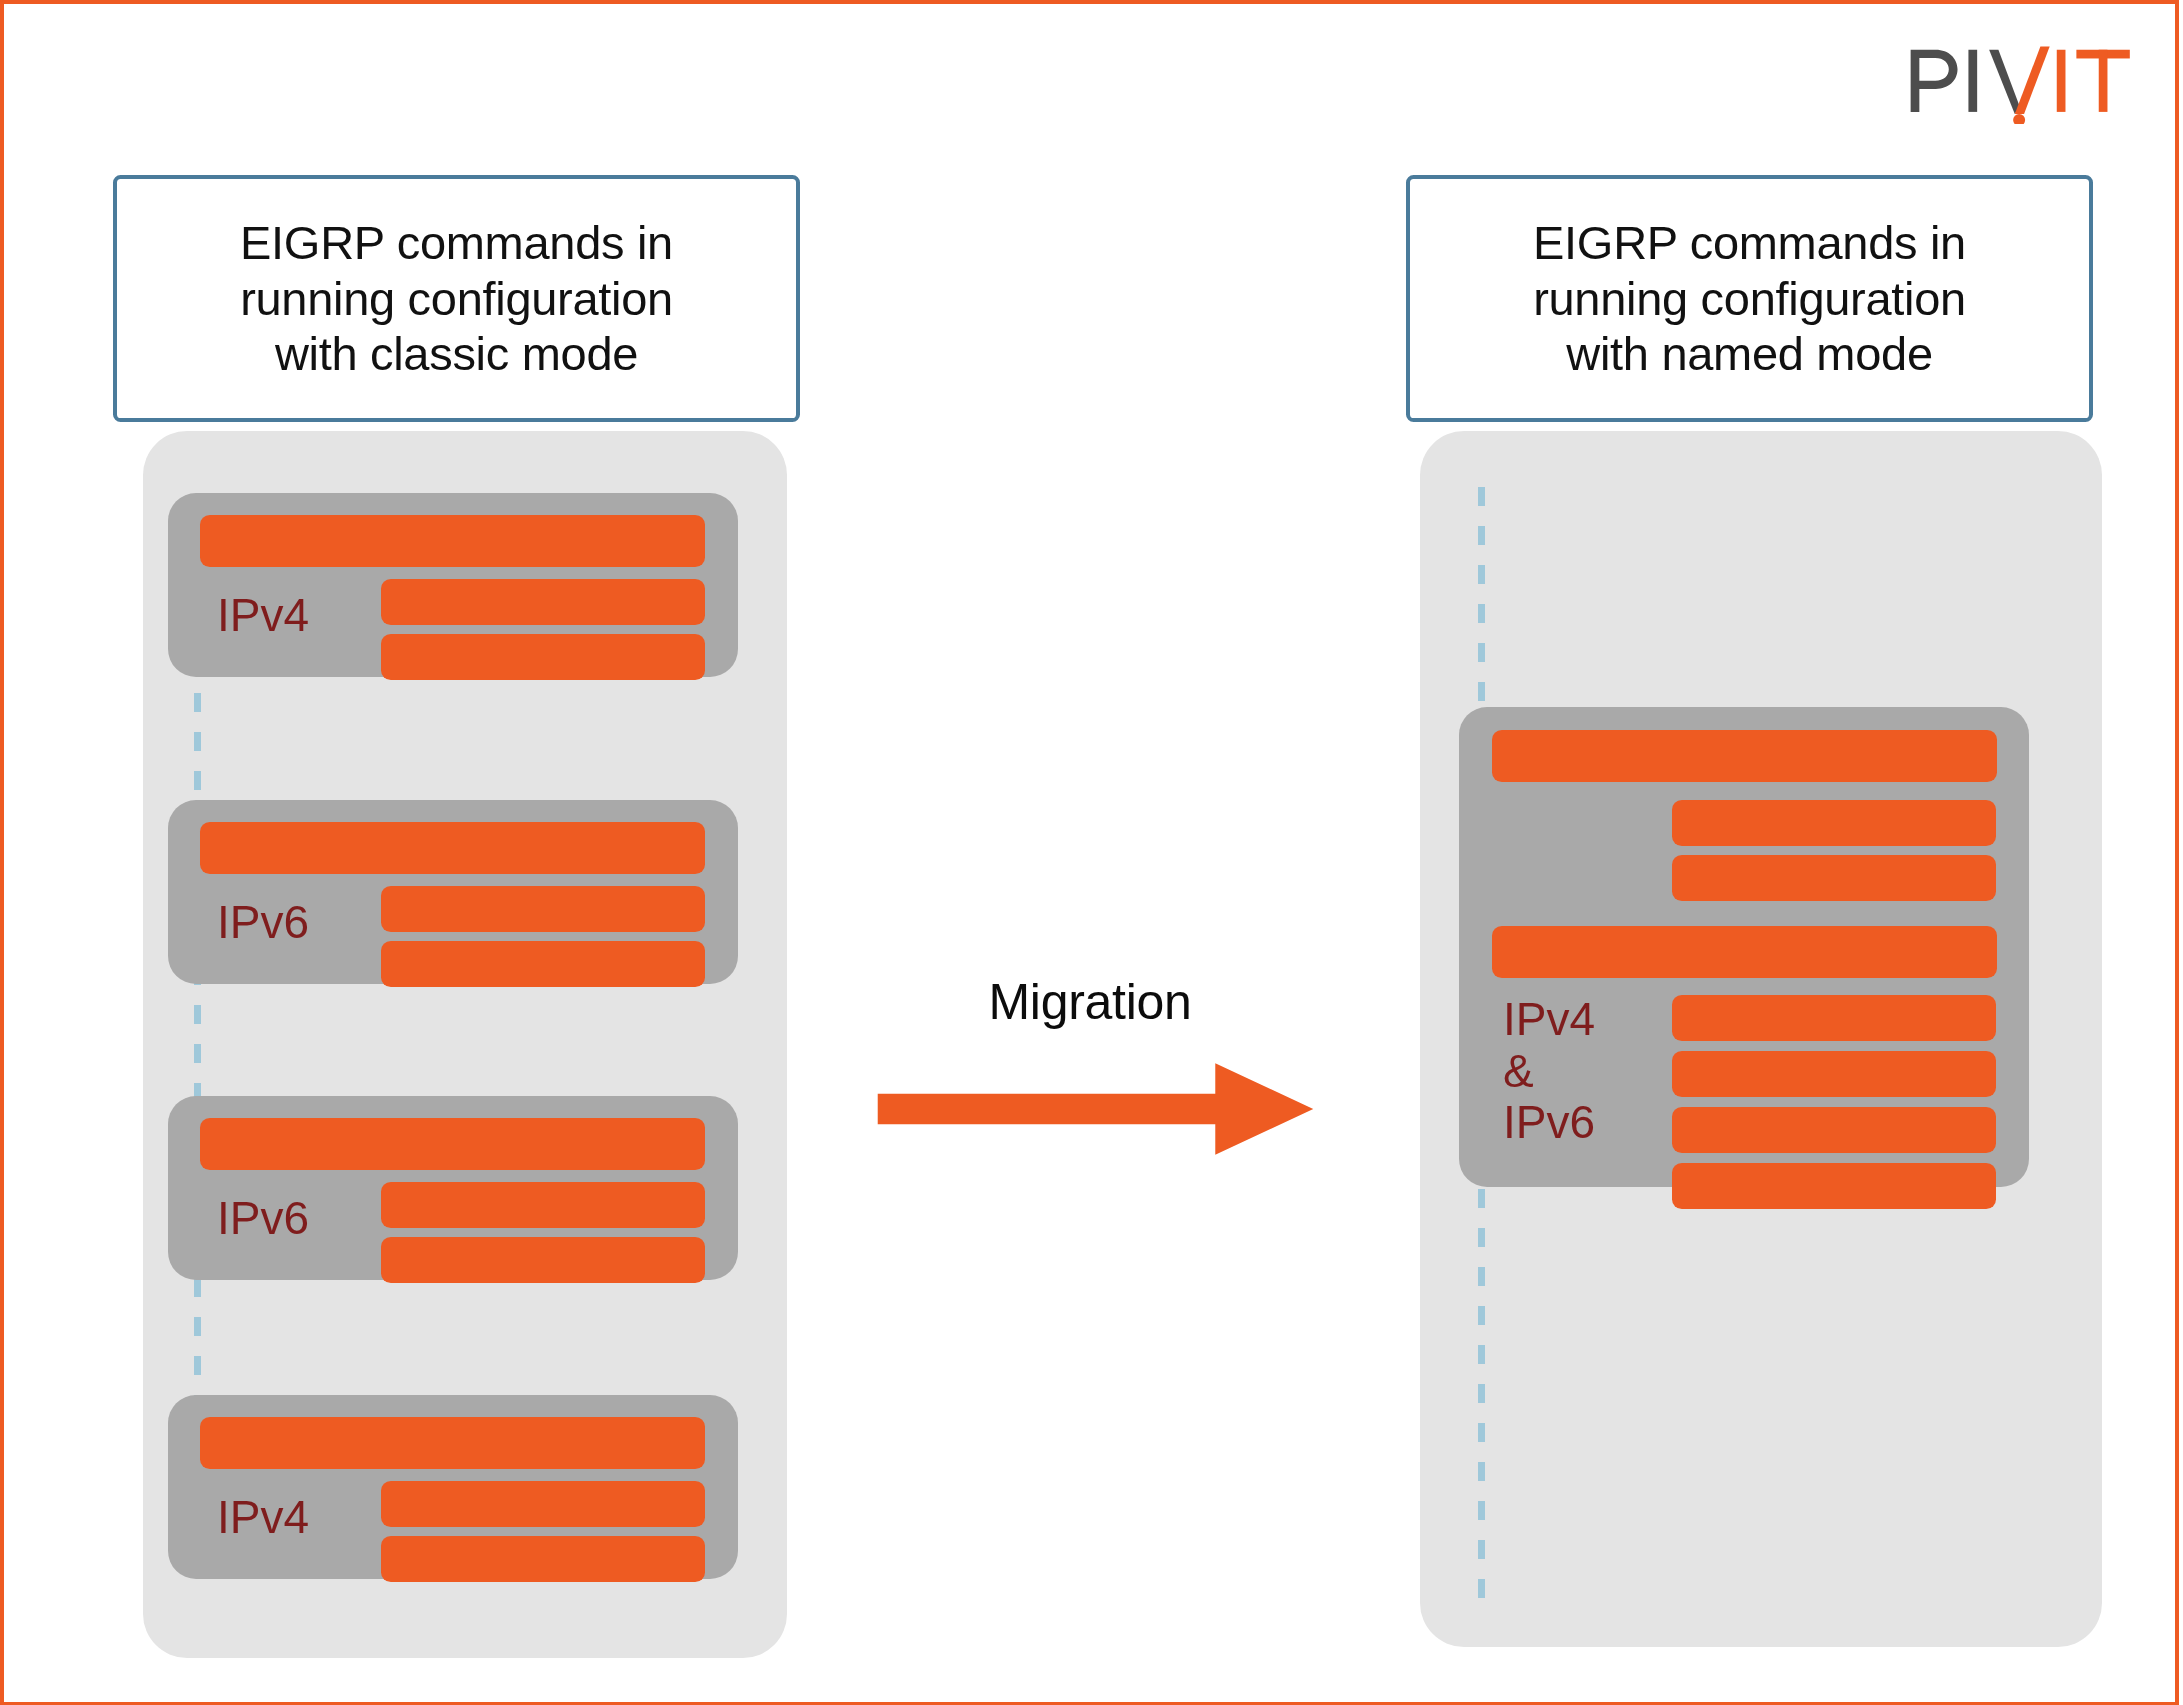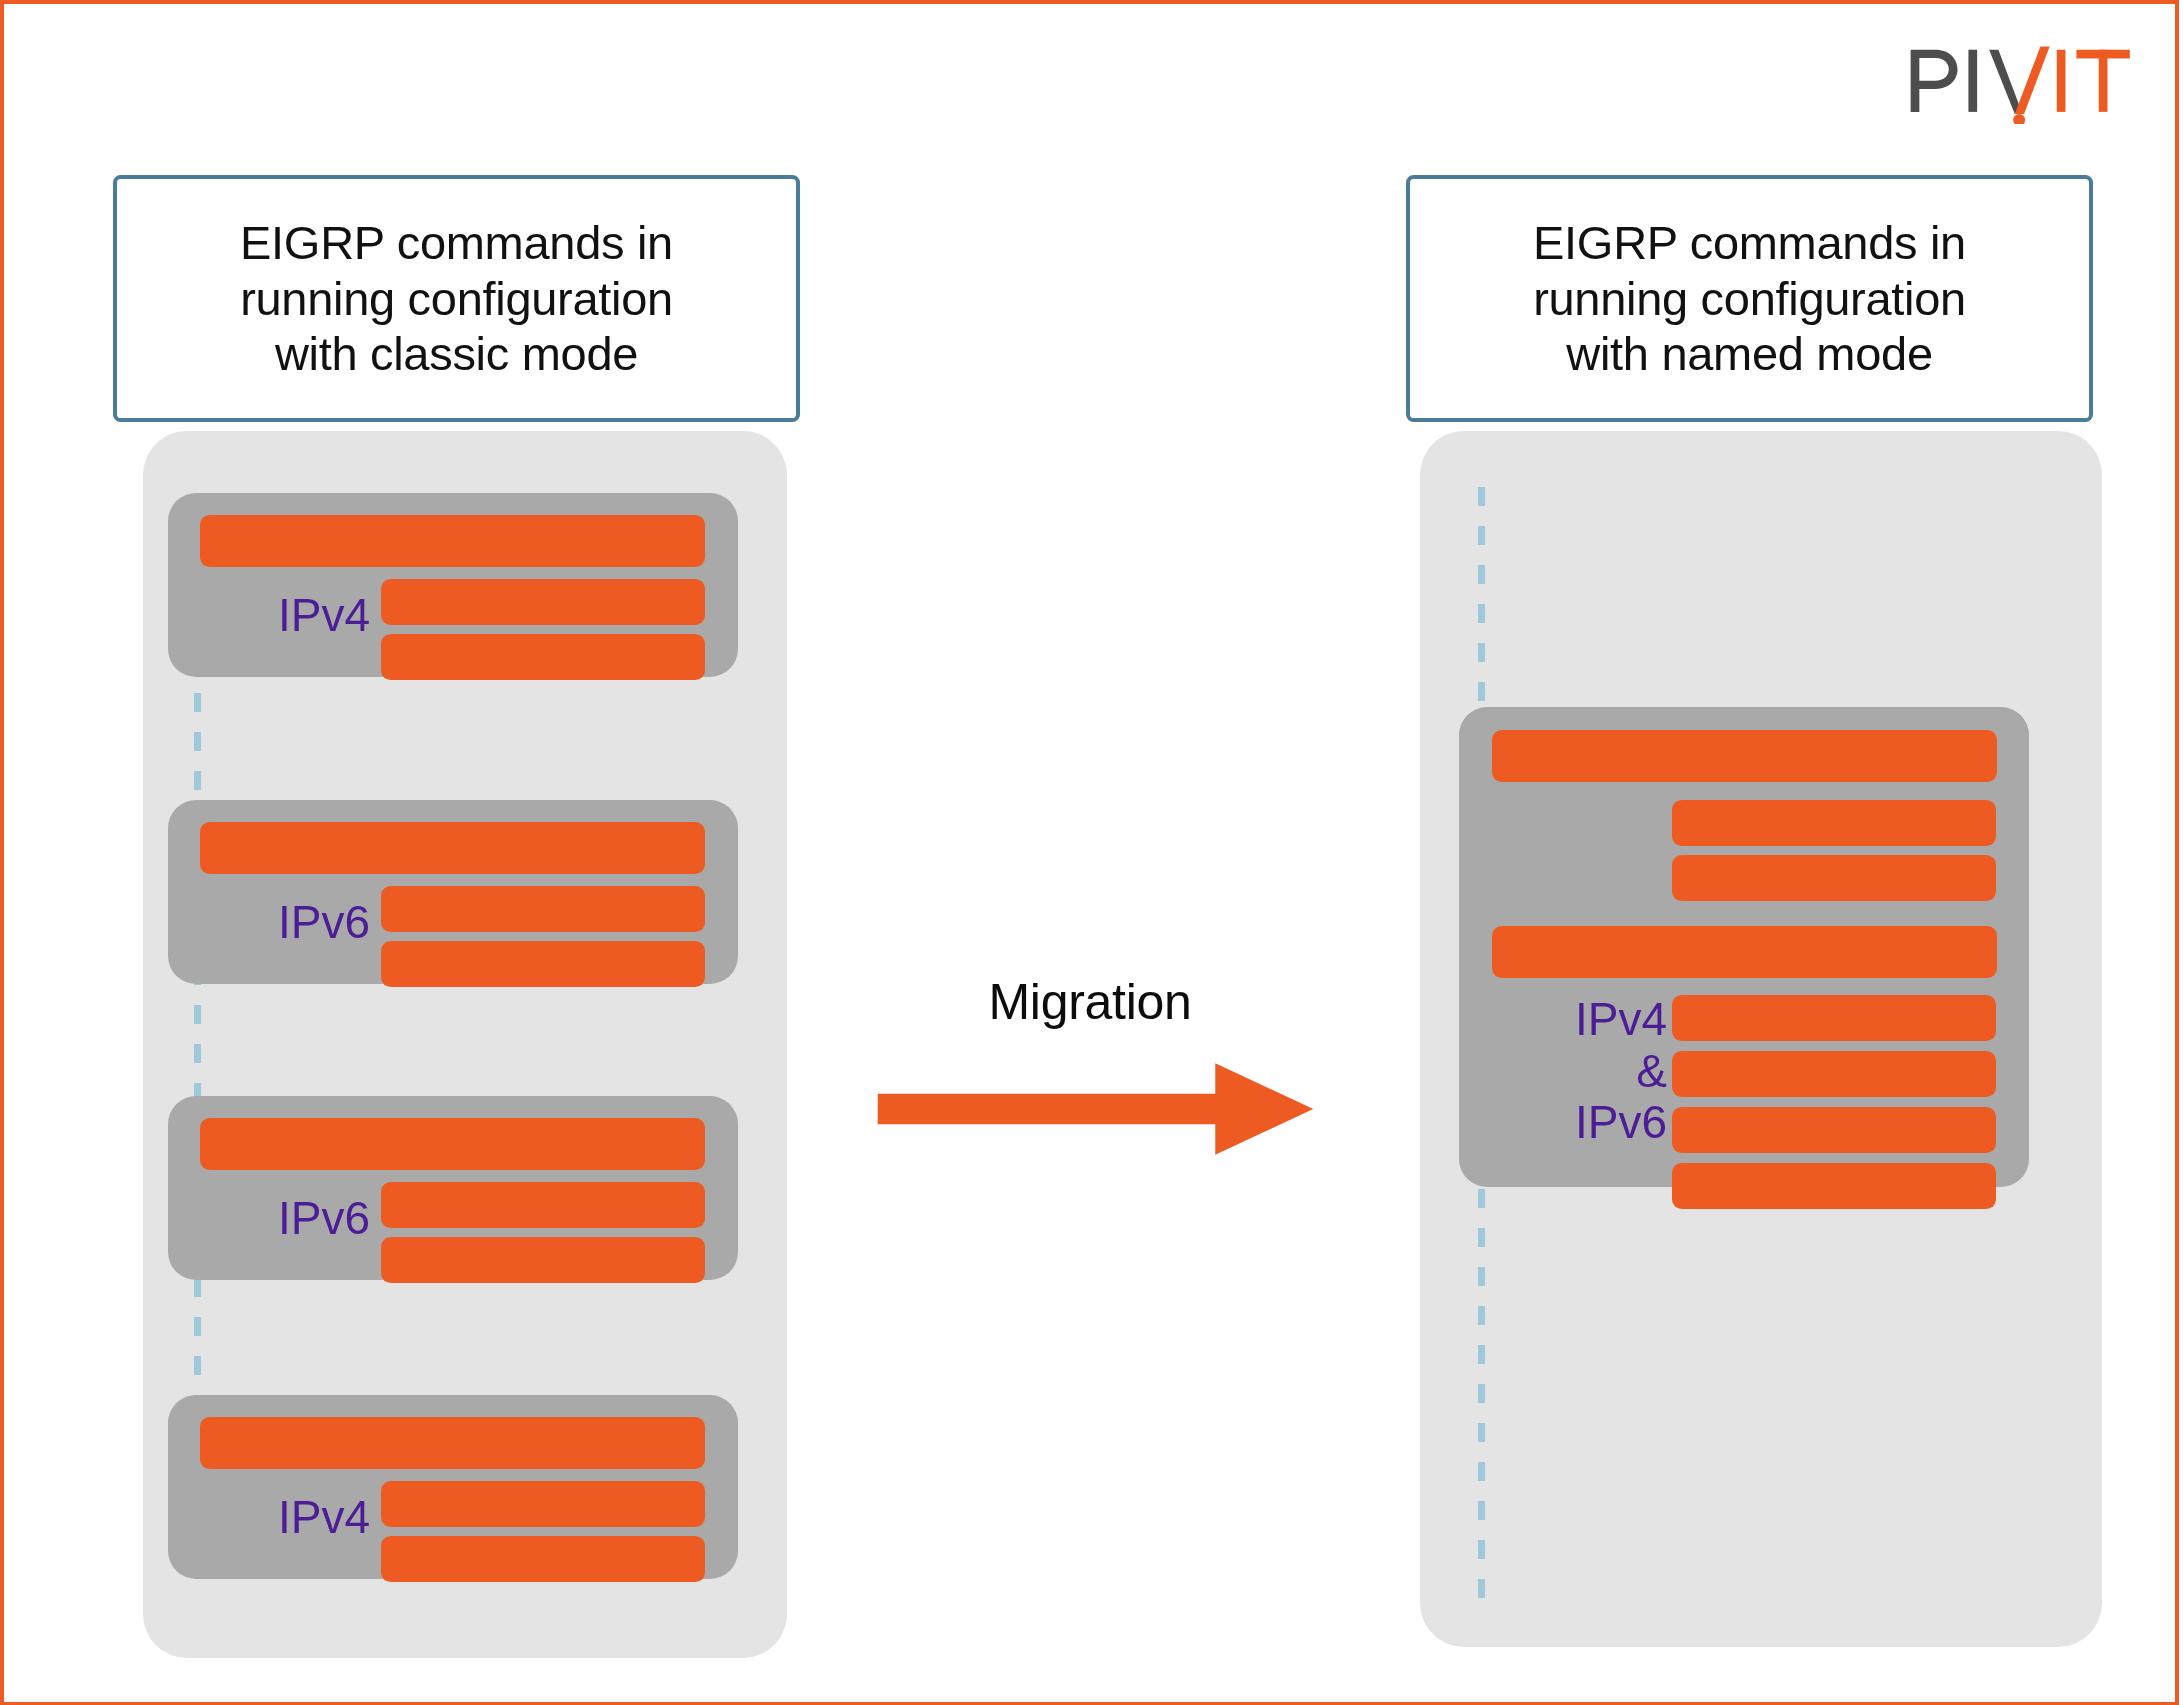--- a/index.html
+++ b/index.html
@@ -81,25 +81,25 @@
 
   
   .card {
     position: absolute;
     background: #A9A9A9;
     border-radius: 28px;
     box-sizing: border-box;
   }
   .card .card-label {
     position: absolute;
-    color: #4c1d95;
+    color: #7f1d1d;
     font-size: 46px;
     line-height: 1.12;
     font-weight: 400;
-    text-align: right;
+    text-align: left;
     white-space: pre-line;
   }
   .bar {
     position: absolute;
     background: #EE5B22;
     border-radius: 9.8px;
   }
 
   
   #card-l1 { left: 164px; top: 489px;  width: 570px; height: 184px; }

